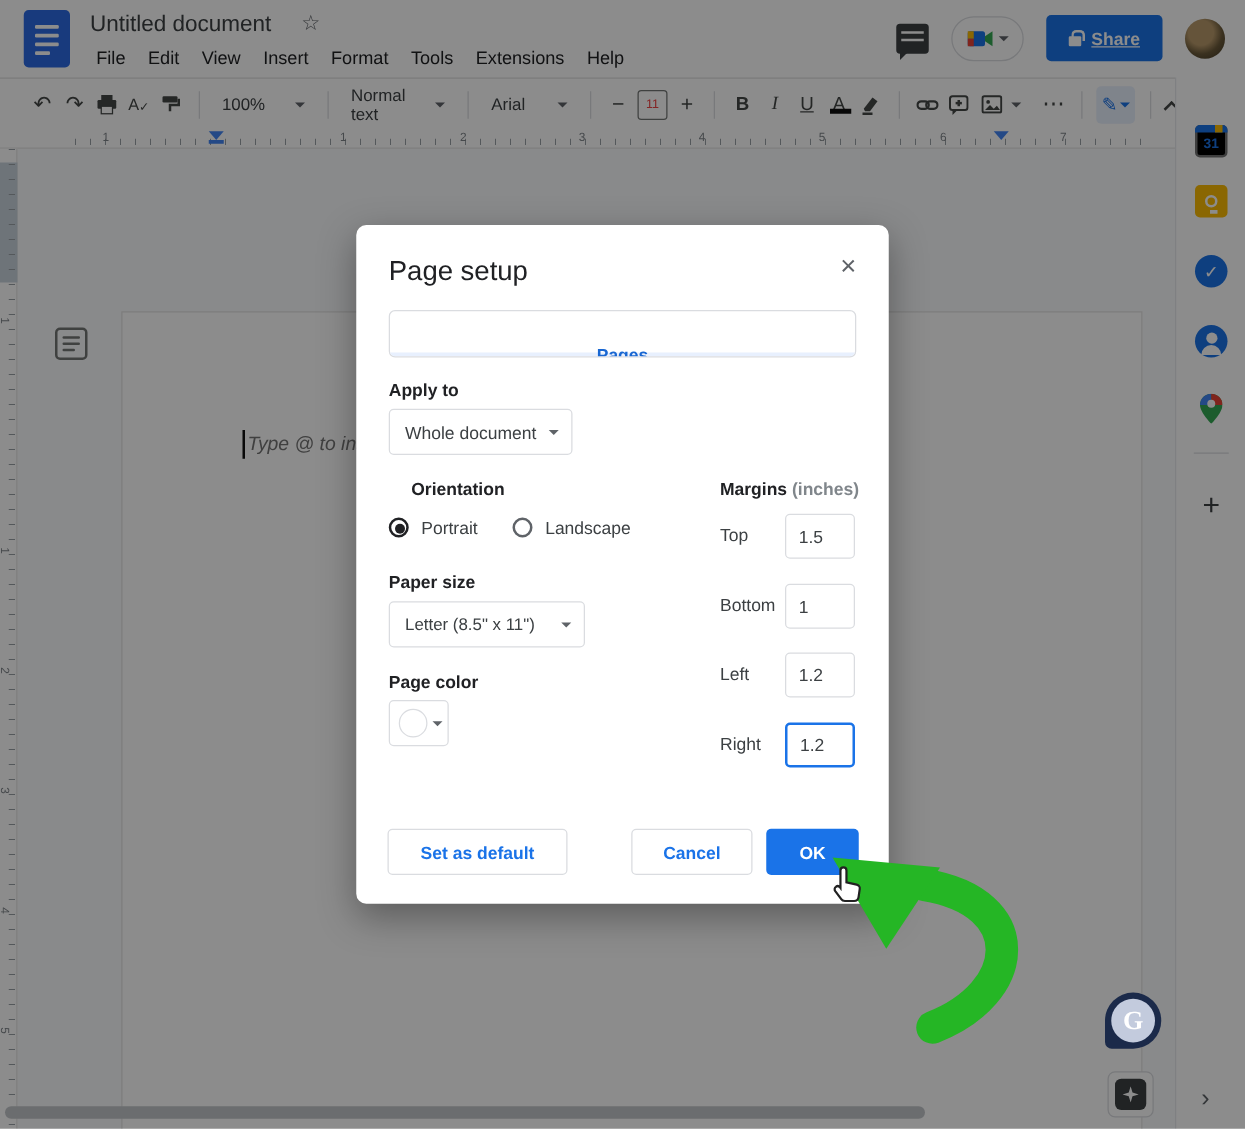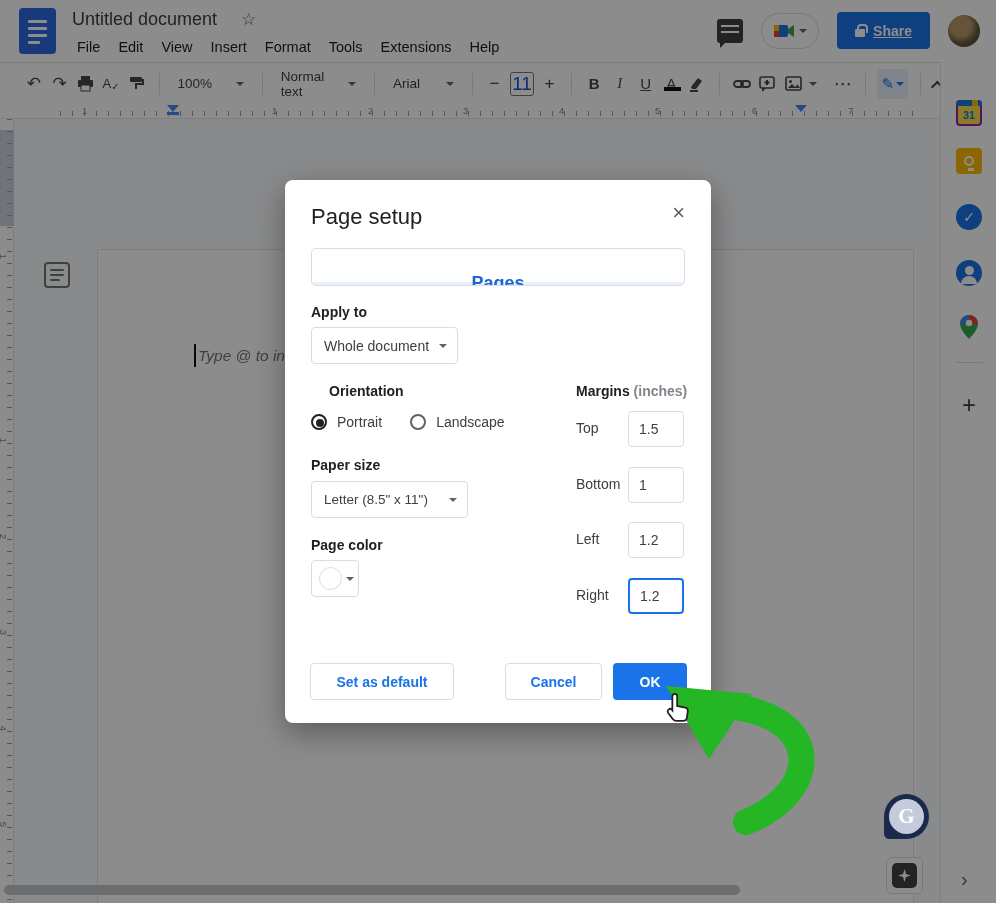--- a/index.html
+++ b/index.html
@@ -23,21 +23,21 @@
   .lock { width:10px; height:8px; background:#fff; border-radius:1px; position:relative; margin-top:4px; }
   .lock:before { content:""; position:absolute; left:1.5px; top:-5px; width:7px; height:7px; border:2px solid #fff; border-bottom:none; border-radius:4px 4px 0 0; }
   .avatar { width:32px; height:32px; border-radius:50%; background:radial-gradient(circle at 40% 35%, #b99a6b 0 35%, #6b5a3a 60%, #3c3322); }
 
   
   .toolbar { position:absolute; left:0; top:62px; width:940px; height:42px; background:#fff; border-top:1px solid #e0e0e0; display:flex; align-items:center; padding-left:24px; gap:6px; z-index:1; }
   .ti { width:26px; height:26px; display:flex; align-items:center; justify-content:center; color:#444746; font-size:17px; border-radius:4px; }
   .tsep { width:1px; height:22px; background:#dadce0; margin:0 6px; }
   .tsel { display:flex; align-items:center; gap:24px; color:#3c4043; font-size:13.5px; padding:0 6px; }
   .caret { width:0; height:0; border:4px solid transparent; border-top-color:#5f6368; margin-top:4px; }
-  .fontsize-box { width:30px; height:24px; border:1px solid #747775; border-radius:3px; font-size:19px; color:#1d4ed8; display:flex; align-items:center; justify-content:center; }
+  .fontsize-box { width:30px; height:24px; border:1px solid #747775; border-radius:3px; font-size:10px; color:#ef4444; display:flex; align-items:center; justify-content:center; }
   .bld { font-weight:bold; } .itl { font-style:italic; font-family:"Liberation Serif",serif; } .und { text-decoration:underline; }
   .tcolor { position:relative; font-size:15px; font-weight:500; }
   .tcolor:after { content:""; position:absolute; left:-2px; bottom:1px; width:17px; height:4px; background:#111; }
   .mode-btn { width:40px; height:30px; background:#e8f0fe; border-radius:4px; display:flex; align-items:center; justify-content:center; gap:2px; color:#1a73e8; }
   .chev-up { width:9px; height:9px; border-left:2px solid #444746; border-top:2px solid #444746; transform:rotate(45deg); margin-top:5px; }
 
   
   .ruler-h { position:absolute; left:0; top:104px; width:940px; height:15px; background:#fff; border-bottom:1px solid #e6e6e6; z-index:1; }
   .ruler-h .ticks { position:absolute; left:60px; right:20px; bottom:2px; height:5px;
     background:repeating-linear-gradient(to right,#9aa0a6 0 1px,transparent 1px 12px); }
@@ -55,21 +55,21 @@
   .outline-icon { position:absolute; left:30px; top:143px; width:26px; height:26px; border:2px solid #747775; border-radius:4px; }
   .outline-icon i { position:absolute; left:4px; width:14px; height:2px; background:#747775; border-radius:1px; }
   .page { position:absolute; left:83px; top:130px; width:817px; height:900px; background:#fff; border:1px solid #e3e3e3; }
   .placeholder { position:absolute; left:100px; top:97px; font-size:15.5px; font-style:italic; color:#757575; white-space:nowrap; }
   .text-cursor { position:absolute; left:96px; top:94px; width:2px; height:23px; background:#111; }
   .hscroll-thumb { position:absolute; left:4px; top:885px; width:736px; height:10px; border-radius:5px; background:#c4c7cb; z-index:1; }
 
   
   .siderail { position:absolute; right:0; top:62px; width:56px; height:841px; background:#fff; border-left:1px solid #e8eaed; z-index:1; }
   .rail-ic { position:absolute; left:15px; width:26px; height:26px; display:flex; align-items:center; justify-content:center; }
-  .cal { border:2px solid #a21caf; border-radius:4px; background:#fde047; color:#1a73e8; font-size:11px; font-weight:bold; }
+  .cal { border:2px solid #737373; border-radius:4px; background:#000000; color:#1a73e8; font-size:11px; font-weight:bold; }
   .cal:before { content:""; position:absolute; top:-2px; left:-2px; right:-2px; height:6px; background:#1a73e8; border-radius:4px 4px 0 0; }
   .cal:after { content:""; position:absolute; top:-2px; right:2px; width:6px; height:6px; background:#fbbc04; }
   .keep { background:#fbbc04; border-radius:4px; }
   .keep i { width:10px; height:10px; border:2.5px solid #fff; border-radius:50%; position:relative; }
   .keep i:after { content:""; position:absolute; left:2px; top:10px; width:6px; height:3px; background:#fff; }
   .tasks { background:#1a73e8; border-radius:50%; color:#fff; }
   .tasks:after { content:"✓"; font-size:14px; font-weight:bold; }
   .contacts { background:#1a73e8; border-radius:50%; }
   .contacts i { width:9px; height:9px; background:#fff; border-radius:50%; position:relative; top:-3px; }
   .contacts i:after { content:""; position:absolute; left:-3.5px; top:10px; width:16px; height:8px; background:#fff; border-radius:8px 8px 0 0; }
@@ -84,21 +84,21 @@
   .grammarly .g-inner { width:35px; height:35px; border-radius:50%; background:#c3cbdd; color:#fff; font-size:21px; font-weight:bold; display:flex; align-items:center; justify-content:center; font-family:"Liberation Serif",serif; }
 
   
   .overlay { position:absolute; inset:0; background:rgba(0,0,0,0.45); z-index:10; }
 
   
   .dialog { position:absolute; left:285px; top:180px; width:426px; height:543px; background:#fff; border-radius:8px; box-shadow:0 10px 30px rgba(0,0,0,.35); z-index:20; }
   .dlg-title { position:absolute; left:26px; top:24px; font-size:22px; color:#202124; }
   .dlg-close { position:absolute; right:26px; top:22px; font-size:22px; color:#5f6368; line-height:1; }
   .dlg-tabs { position:absolute; left:26px; top:68px; width:374px; height:38px; border:1px solid #dadce0; border-radius:5px; display:flex; overflow:hidden; }
-  .dlg-tab { flex:1; display:flex; align-items:center; justify-content:center; font-size:18px;margin-top:33px; }
+  .dlg-tab { flex:1; display:flex; align-items:center; justify-content:center; font-size:14px;margin-top:33px; }
   .tab-active { background:#e8f0fe; color:#1967d2; font-weight:600; }
   .tab-idle { background:#fff; color:#3c4043; border-left:1px solid #dadce0; }
   .dlg-label { position:absolute; font-size:14px; font-weight:600; color:#202124; }
   .dlg-sub { color:#80868b; font-weight:700; }
   .dd { position:absolute; height:37px; border:1px solid #dadce0; border-radius:4px; background:#fff; display:flex; align-items:center; justify-content:space-between; padding:0 10px 0 12px; font-size:14px; color:#3c4043; }
   .radio-row { position:absolute; left:26px; top:234px; display:flex; align-items:center; gap:28px; }
   .radio { display:flex; align-items:center; gap:10px; font-size:14px; color:#3c4043; }
   .rdot { width:16px; height:16px; border-radius:50%; border:2px solid #5f6368; position:relative; }
   .rdot.sel { border-color:#202124; }
   .rdot.sel:after { content:""; position:absolute; left:3px; top:3px; width:8px; height:8px; border-radius:50%; background:#202124; }

